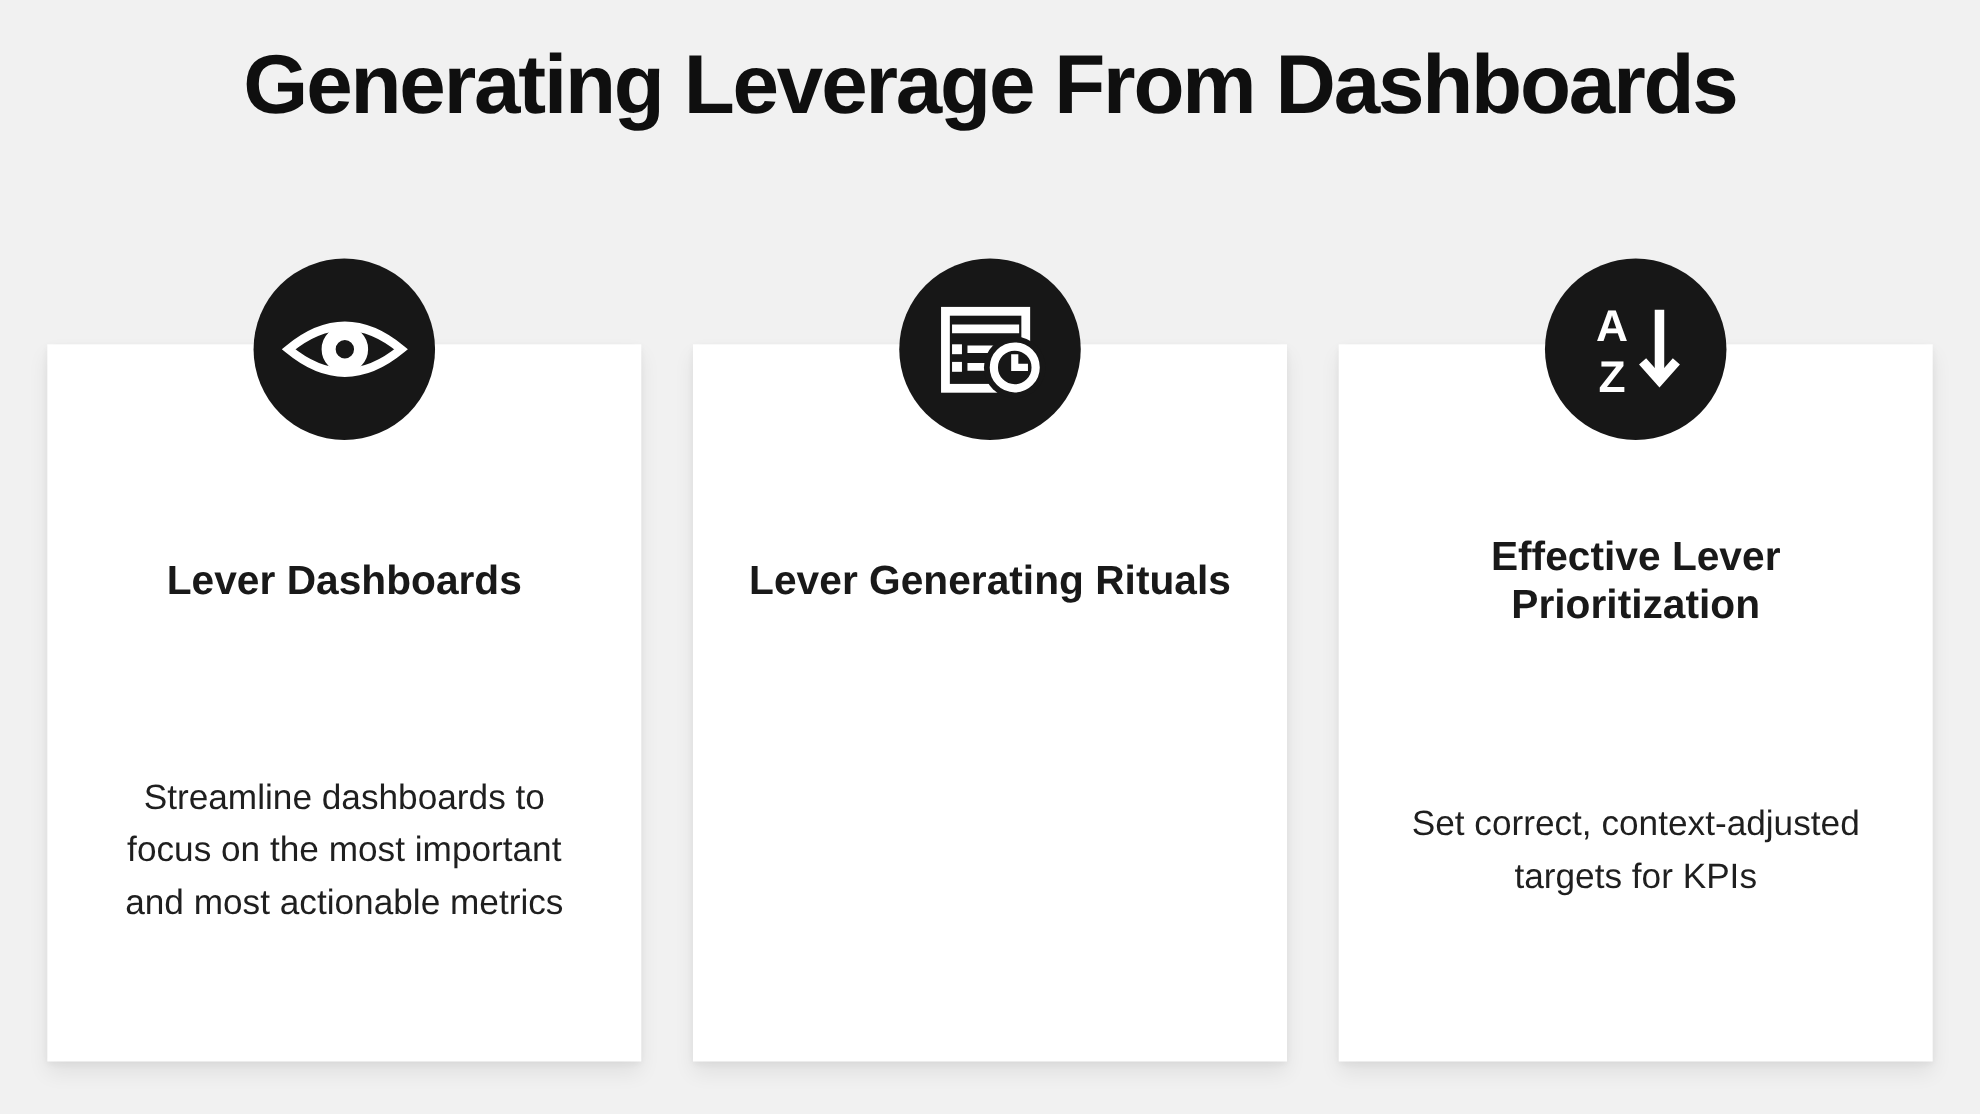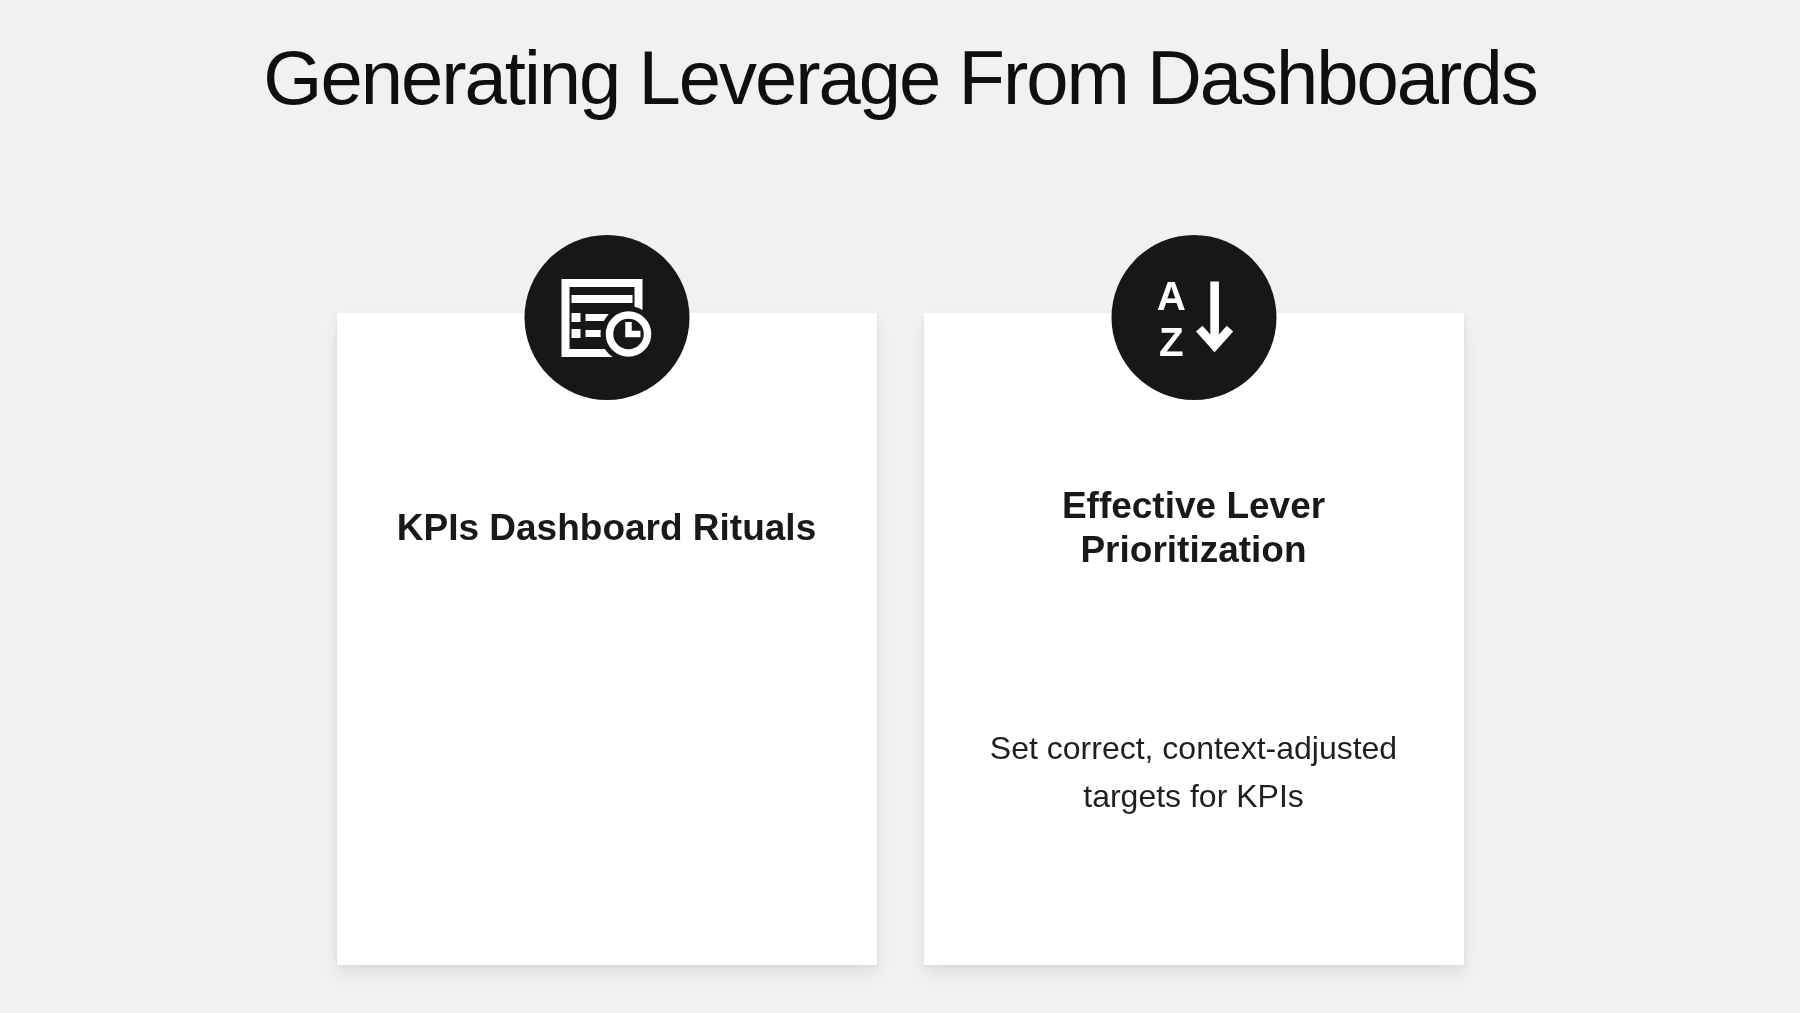--- a/index.html
+++ b/index.html
@@ -14,21 +14,21 @@
     color: #111111;
     overflow: hidden;
     position: relative;
   }
   .page-title {
     margin: 0;
     padding-top: 38px;
     text-align: center;
     font-size: 76px;
     line-height: 80px;
-    font-weight: normal;
+    font-weight: bold;
     letter-spacing: -2px;
     color: #0f0f0f;
   }
   .cards-row {
     position: absolute;
     top: 313px;
     left: 0;
     width: 1800px;
     display: flex;
     justify-content: center;
@@ -94,39 +94,57 @@
   }
   svg { display: block; }
 </style>
 </head>
 <body>
 
 <h1 class="page-title">Generating Leverage From Dashboards</h1>
 
 <div class="cards-row">
 
+  <div class="card">
+    <div class="icon-circle">
+      <span>
+        <svg width="118" height="69" viewBox="0 0 120 70" xmlns="http://www.w3.org/2000/svg">
+          <path d="M8 35 Q60 -8 112 35 Q60 78 8 35 Z" fill="none" stroke="#ffffff" stroke-width="8" stroke-linejoin="miter"></path>
+          <circle cx="60" cy="35" r="15" fill="none" stroke="#ffffff" stroke-width="13"></circle>
+        </svg>
+      </span>
+    </div>
+    <div class="card-title-zone">
+      <h2 class="card-title">Lever Dashboards</h2>
+    </div>
+    <div class="card-body-zone">
+      <p class="card-body">Streamline dashboards to
+focus on the most important
+and most actionable metrics</p>
+    </div>
+  </div>
 
   <div class="card">
     <div class="icon-circle">
       <span>
         <svg width="100" height="100" viewBox="0 0 100 100" xmlns="http://www.w3.org/2000/svg">
           <rect x="9" y="15" width="73" height="70" fill="none" stroke="#ffffff" stroke-width="8"></rect>
           <path d="M15 31 H76" stroke="#ffffff" stroke-width="8"></path>
           <rect x="15" y="45" width="9" height="9" fill="#ffffff"></rect>
           <path d="M29 49.5 H56" stroke="#ffffff" stroke-width="7"></path>
           <rect x="15" y="61" width="9" height="9" fill="#ffffff"></rect>
           <path d="M29 65.5 H54" stroke="#ffffff" stroke-width="7"></path>
           <circle cx="72" cy="66" r="28" fill="#171717"></circle>
           <circle cx="72" cy="66" r="19" fill="none" stroke="#ffffff" stroke-width="7.5"></circle>
           <path d="M72 54 V66 H84" fill="none" stroke="#ffffff" stroke-width="6.5"></path>
         </svg>
       </span>
     </div>
     <div class="card-title-zone">
-      <h2 class="card-title">KPIs Dashboard Rituals</h2>
+      <h2 class="card-title">Lever Generating Rituals</h2>
     </div>
   </div>
 
   <div class="card">
     <div class="icon-circle">
       <span>
         <svg width="96" height="96" viewBox="0 0 100 100" xmlns="http://www.w3.org/2000/svg">
           <text x="27" y="42" text-anchor="middle" font-family="Liberation Sans, sans-serif" font-weight="bold" font-size="42" fill="#ffffff">A</text>
           <text x="27" y="90" text-anchor="middle" font-family="Liberation Sans, sans-serif" font-weight="bold" font-size="42" fill="#ffffff">Z</text>
           <path d="M72 12 V78" stroke="#ffffff" stroke-width="9" fill="none"></path>

